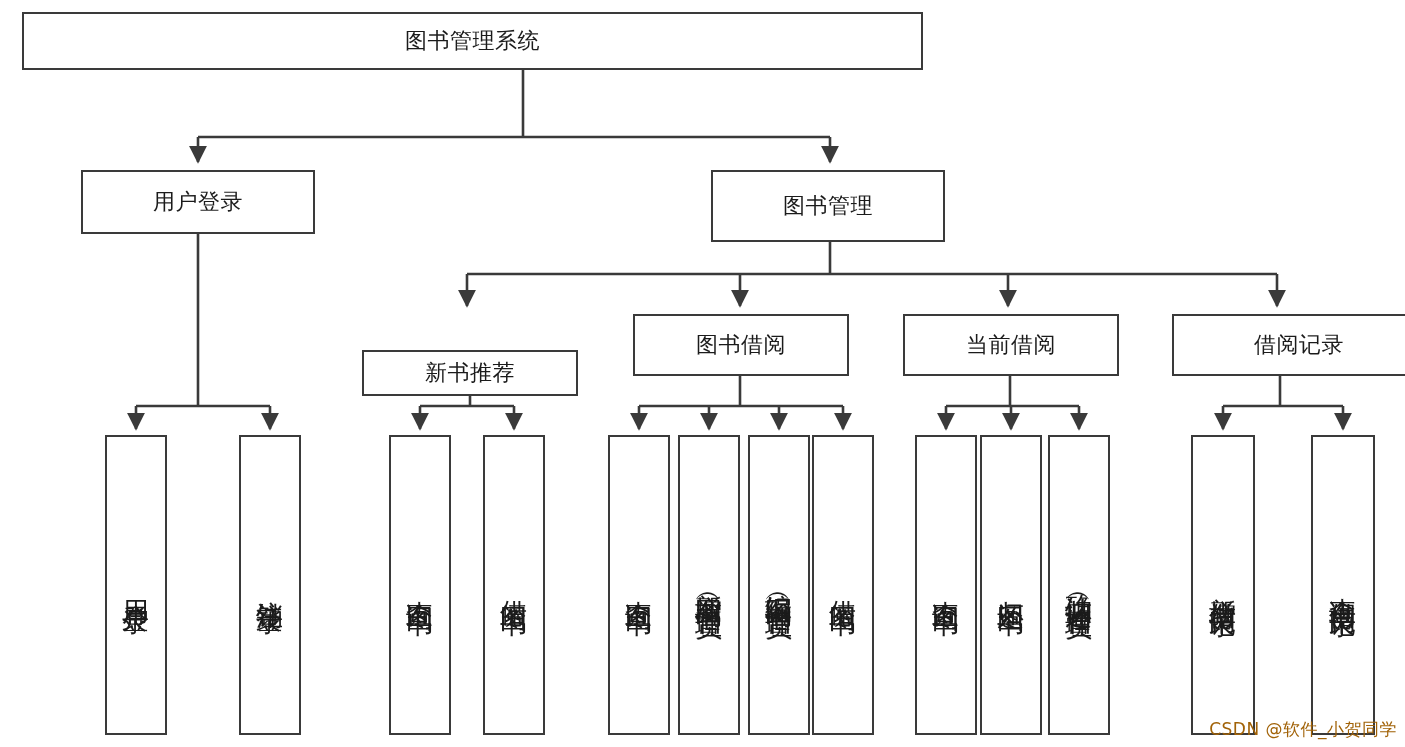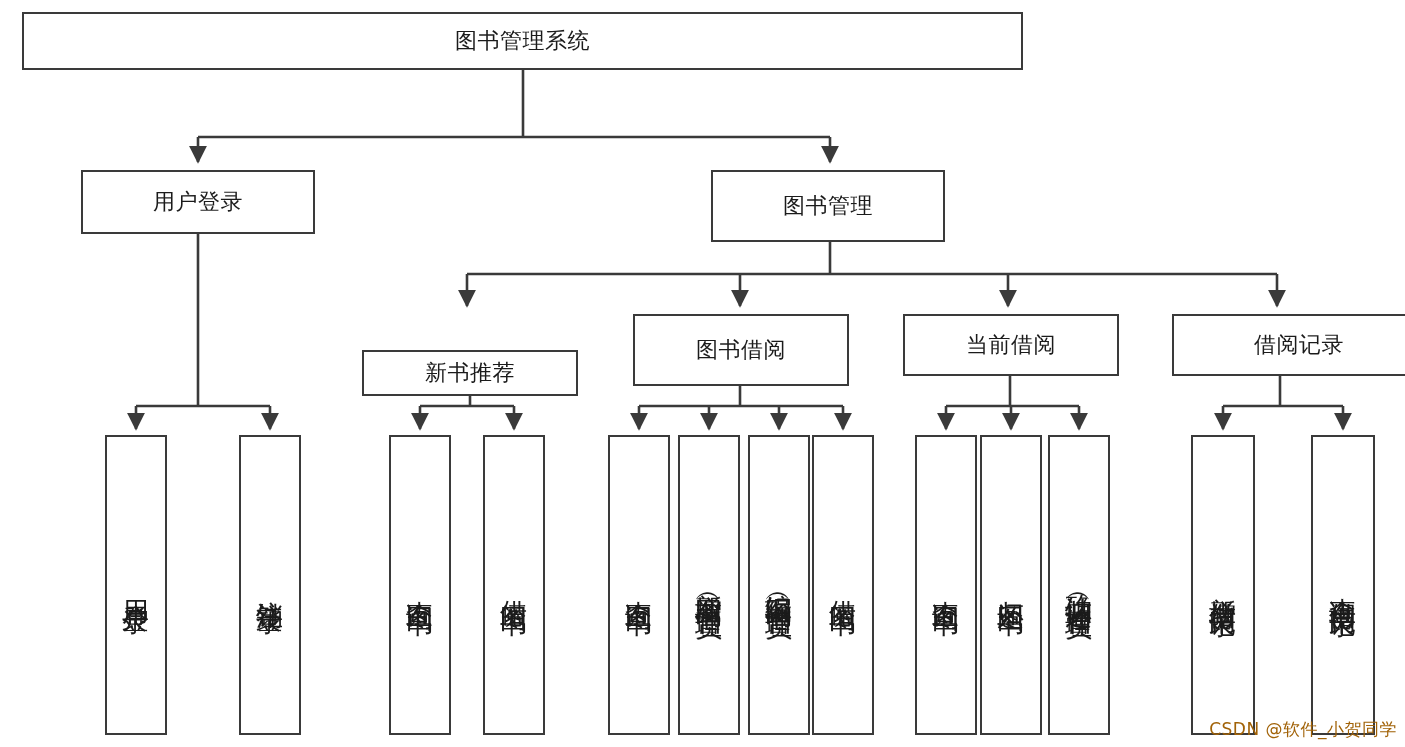--- a/index.html
+++ b/index.html
@@ -122,35 +122,35 @@
       <path d="M 1011 406 L 1011 429" marker-end="url(#arrow)"></path>
       <path d="M 1079 406 L 1079 429" marker-end="url(#arrow)"></path>
 
       <path d="M 1280 376 L 1280 406"></path>
       <path d="M 1223 406 L 1343 406"></path>
       <path d="M 1223 406 L 1223 429" marker-end="url(#arrow)"></path>
       <path d="M 1343 406 L 1343 429" marker-end="url(#arrow)"></path>
     </g>
   </svg>
 
-  <div class="node h" style="left:22px; top:12px; width:1001px; height:58px;">
+  <div class="node h" style="left:22px; top:12px; width:901px; height:58px;">
     <span class="lbl">图书管理系统</span>
   </div>
 
   <div class="node h" style="left:81px; top:170px; width:234px; height:64px;">
     <span class="lbl">用户登录</span>
   </div>
   <div class="node h" style="left:711px; top:170px; width:234px; height:72px;">
     <span class="lbl">图书管理</span>
   </div>
 
   <div class="node h" style="left:362px; top:314px; width:216px; height:46px;margin-top:36px;">
     <span class="lbl">新书推荐</span>
   </div>
-  <div class="node h" style="left:633px; top:314px; width:216px; height:72px;">
+  <div class="node h" style="left:633px; top:314px; width:216px; height:62px;">
     <span class="lbl">图书借阅</span>
   </div>
   <div class="node h" style="left:903px; top:314px; width:216px; height:62px;justify-content:center;">
     <span class="lbl">当前借阅</span>
   </div>
   <div class="node h" style="left:1172px; top:314px; width:254px; height:62px;">
     <span class="lbl">借阅记录</span>
   </div>
 
   <div class="node v" style="left:105px; top:435px; width:62px; height:300px;">

